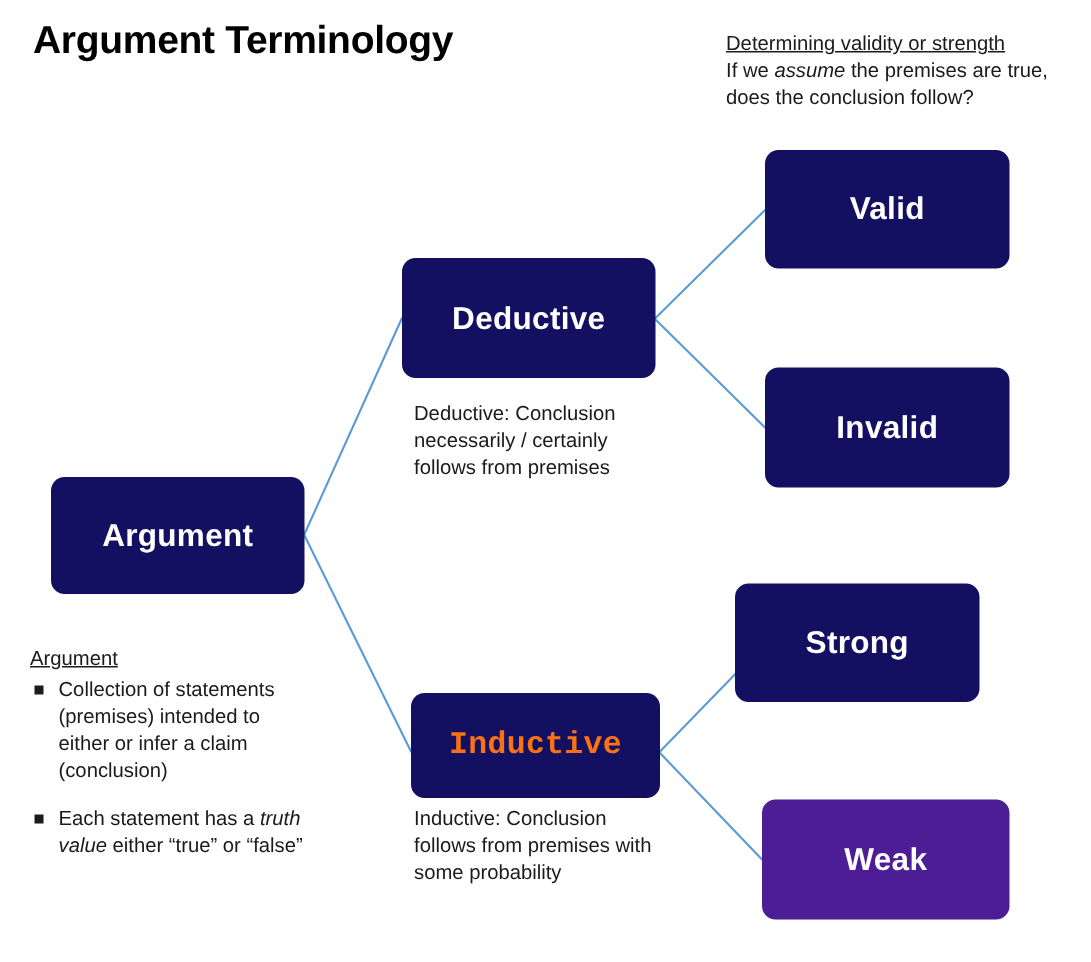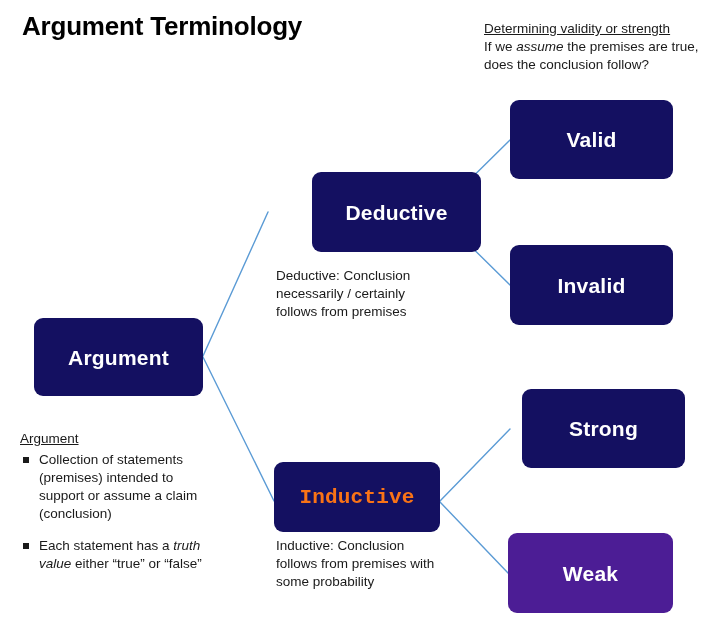--- a/index.html
+++ b/index.html
@@ -132,37 +132,37 @@
       <line x1="437" y1="213" x2="510" y2="285" stroke="#5b9bd5"></line>
       <line x1="440" y1="501" x2="510" y2="429" stroke="#5b9bd5"></line>
       <line x1="440" y1="502" x2="508" y2="573" stroke="#5b9bd5"></line>
     </g>
   </svg>
 
   <div class="node" id="node-argument" style="left: 34px; top: 318px; width: 169px; height: 78px; background: rgb(20, 16, 97); color: rgb(255, 255, 255);">
     <span class="node-label">Argument</span>
   </div>
 
-  <div class="node" id="node-deductive" style="left: 268px; top: 172px; width: 169px; height: 80px; background: rgb(20, 16, 97); color: rgb(255, 255, 255); margin-left: 44px;">
+  <div class="node" id="node-deductive" style="left: 268px; top: 172px; width: 169px; height: 80px; background: rgb(20, 16, 97); color: rgb(255, 255, 255);">
     <span class="node-label">Deductive</span>
   </div>
 
   <div class="node" id="node-inductive" style="left: 274px; top: 462px; width: 166px; height: 70px; background: rgb(20, 16, 97); color: #f97316; font-family: Liberation Mono, monospace;">
     <span class="node-label">Inductive</span>
   </div>
 
   <div class="node" id="node-valid" style="left: 510px; top: 100px; width: 163px; height: 79px; background: rgb(20, 16, 97); color: rgb(255, 255, 255); justify-content: center;">
     <span class="node-label">Valid</span>
   </div>
 
   <div class="node" id="node-invalid" style="left: 510px; top: 245px; width: 163px; height: 80px; background: rgb(20, 16, 97); color: rgb(255, 255, 255);">
     <span class="node-label">Invalid</span>
   </div>
 
-  <div class="node" id="node-strong" style="left: 522px; top: 389px; width: 163px; height: 79px; background: rgb(20, 16, 97); color: rgb(255, 255, 255);">
+  <div class="node" id="node-strong" style="left: 490px; top: 389px; width: 163px; height: 79px; background: rgb(20, 16, 97); color: rgb(255, 255, 255);">
     <span class="node-label">Strong</span>
   </div>
 
   <div class="node" id="node-weak" style="left: 508px; top: 533px; width: 165px; height: 80px; background: #4c1d95; color: rgb(255, 255, 255);">
     <span class="node-label">Weak</span>
   </div>
 
   <div class="note" id="note-validity">
     <div class="underline">Determining validity or strength</div>
     <div><span>If we </span><em>assume</em><span> the premises are true,</span> <span>does the conclusion follow?</span></div>
@@ -170,21 +170,21 @@
 
   <div class="note" id="note-deductive">Deductive: Conclusion necessarily / certainly follows from premises</div>
 
   <div class="note" id="note-inductive">Inductive: Conclusion follows from premises with some probability</div>
 
   <div id="argument-definition">
     <div class="def-heading">Argument</div>
     <ul class="bullet-list">
       <li class="bullet-item">
         <span class="bullet-marker"></span>
-        <span>Collection of statements (premises) intended to support or assume a claim (conclusion)</span>
+        <span>Collection of statements (premises) intended to either or infer a claim (conclusion)</span>
       </li>
       <li class="bullet-item">
         <span class="bullet-marker"></span>
         <span><span>Each statement has a </span><em>truth value</em><span> either “true” or “false”</span></span>
       </li>
     </ul>
   </div>
 
 </div>
 

